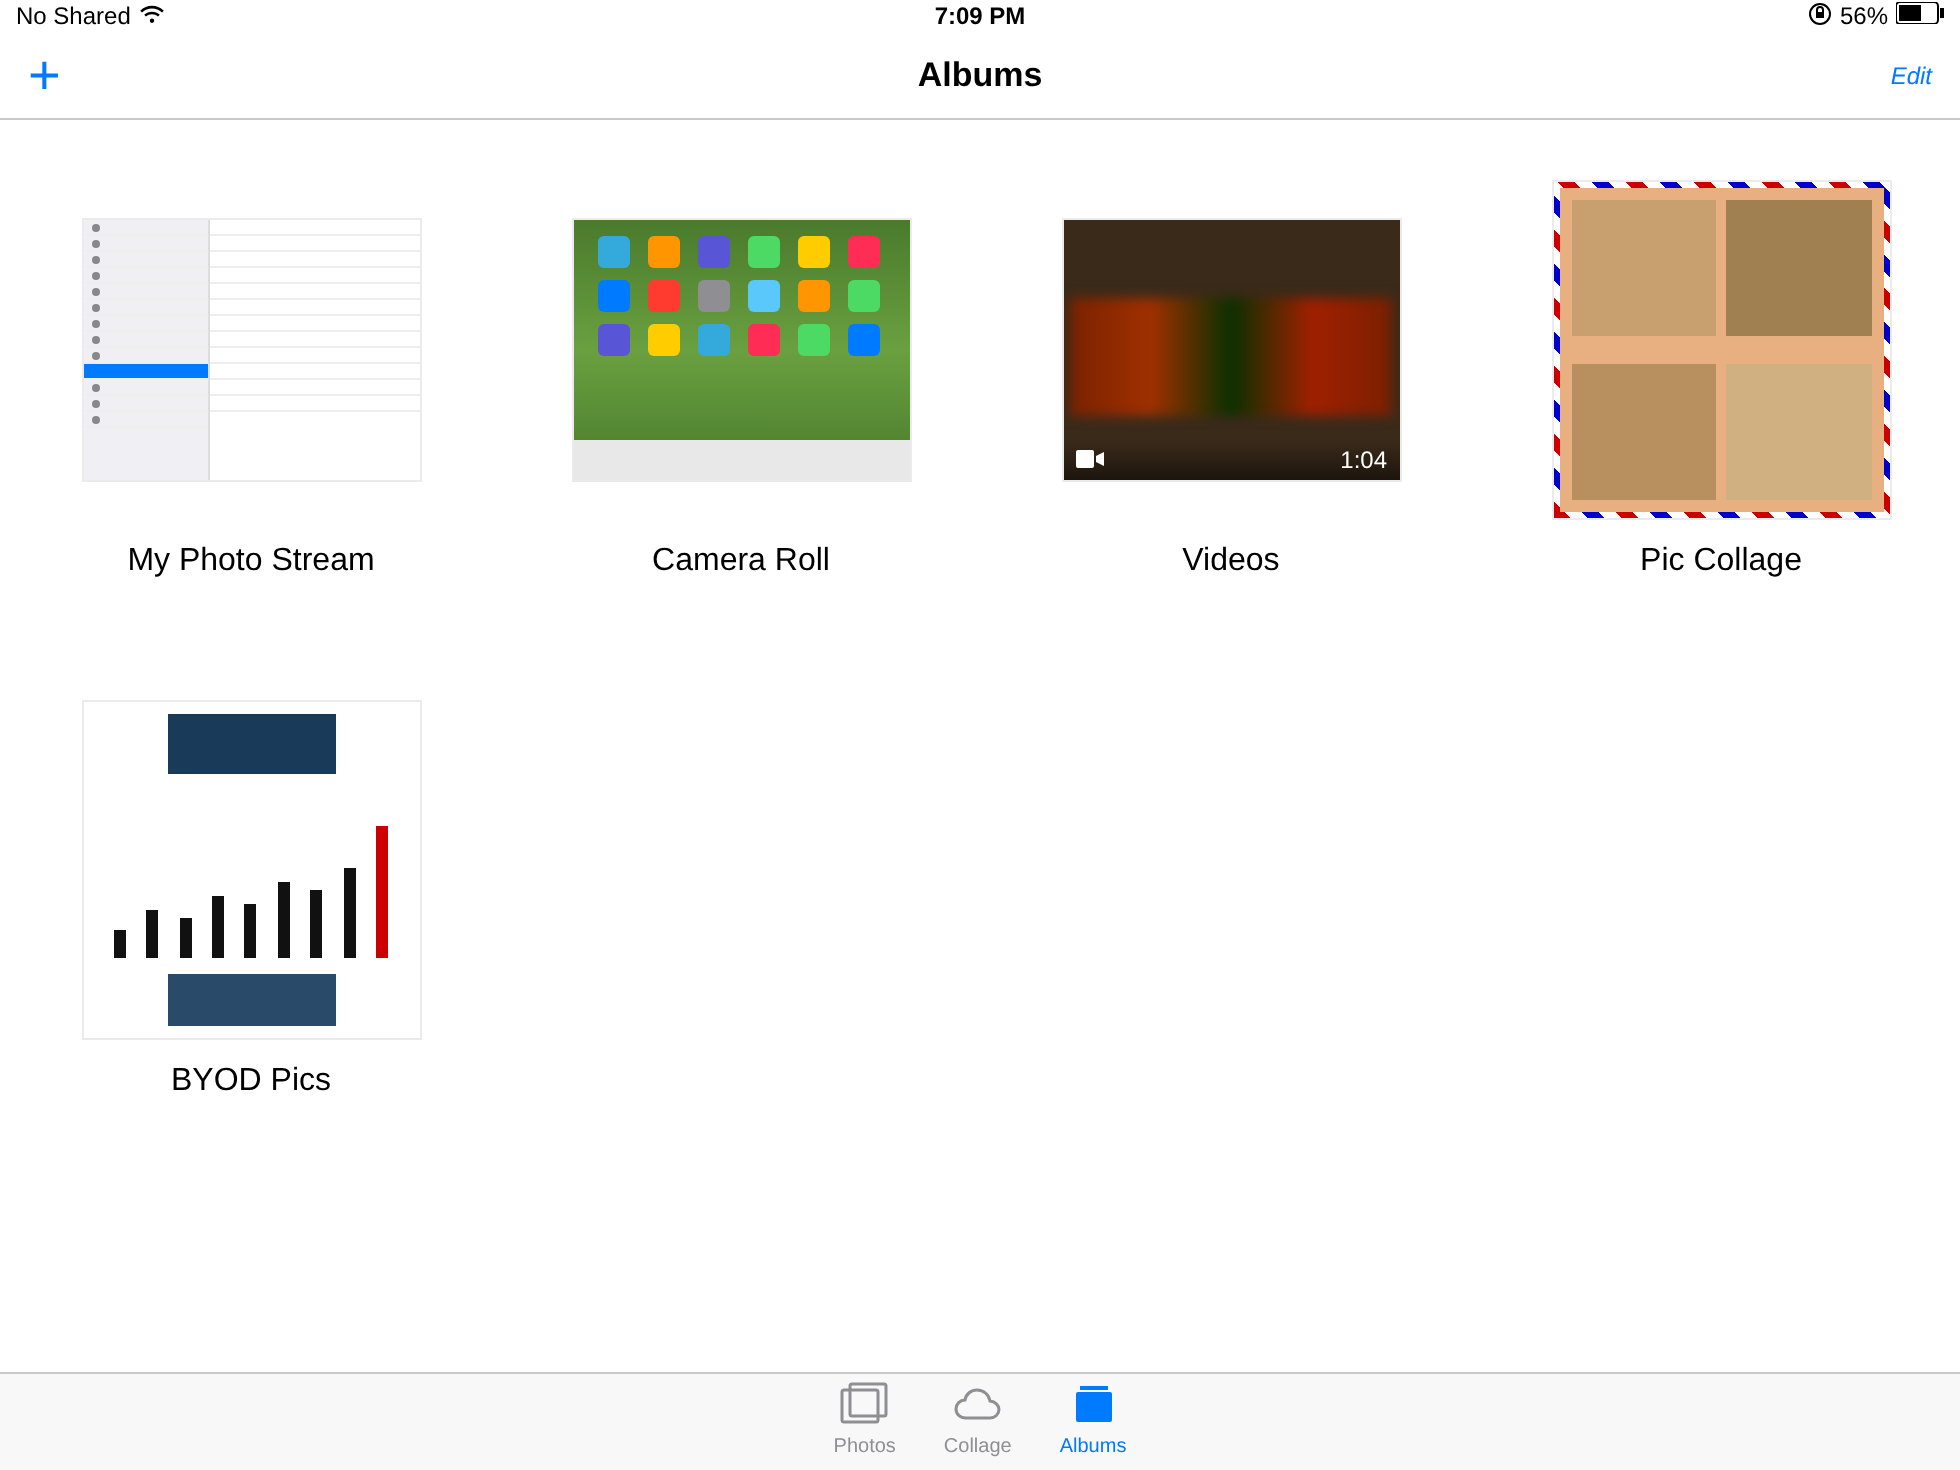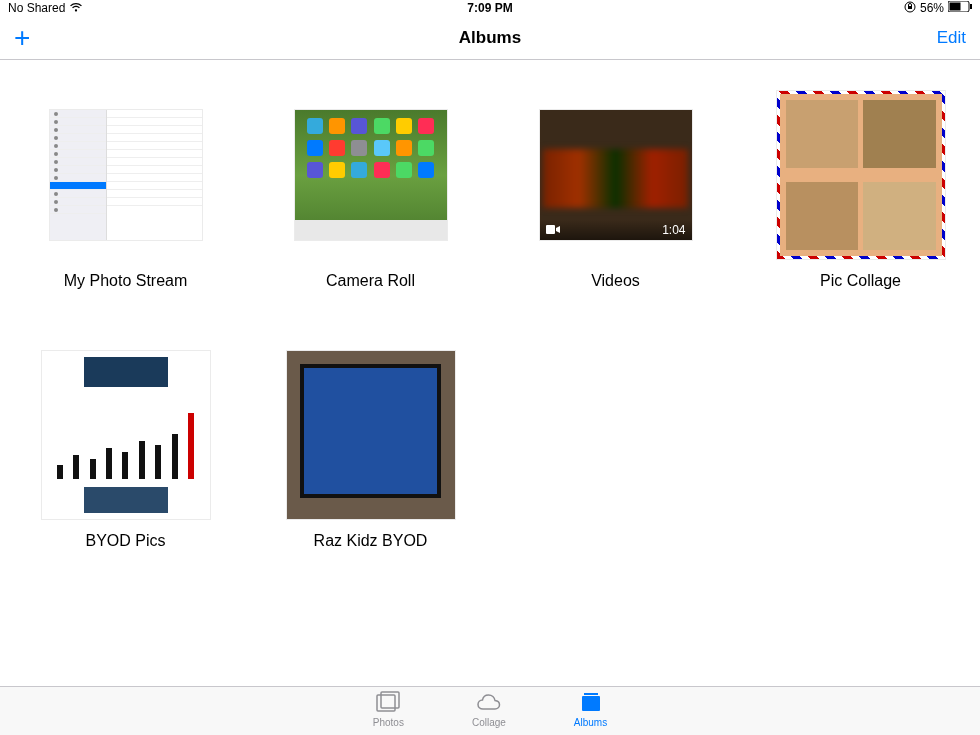--- a/index.html
+++ b/index.html
@@ -31,21 +31,21 @@
   padding: 0 14px;
   border-bottom: 1px solid #c8c7cc;
 }
 .nav-title {
   position: absolute;
   left: 50%;
   transform: translateX(-50%);
   font-size: 17px;
   font-weight: 600;
 }
-.nav-btn { color: #007aff; font-size: 17px; }
+.nav-btn { color: #007aff; font-size: 12px; font-style: italic; }
 .plus-btn { font-size: 28px; font-weight: 300; color: #007aff; line-height: 1; }
 .grid {
   padding: 30px 38px 0 38px;
   display: grid;
   grid-template-columns: repeat(4, 1fr);
   column-gap: 70px;
   row-gap: 60px;
   justify-items: center;
 }
 .album {
@@ -56,21 +56,21 @@
 }
 .thumb {
   width: 170px;
   height: 170px;
   display: flex;
   align-items: center;
   justify-content: center;
   position: relative;
 }
 .thumb-inner {
-  width: 152px;
+  width: 168px;
   height: 130px;
   box-shadow: 0 0 0 1px rgba(0,0,0,.08);
   background: #ddd;
   position: relative;
   overflow: hidden;
 }
 .thumb-square {
   width: 168px;
   height: 168px;
   box-shadow: 0 0 0 1px rgba(0,0,0,.08);
@@ -87,21 +87,21 @@
 .tab-bar {
   position: absolute;
   bottom: 0;
   left: 0;
   right: 0;
   height: 49px;
   border-top: 1px solid #c8c7cc;
   background: #f8f8f8;
   display: flex;
   justify-content: center;
-  gap: 68px;
+  gap: 24px;
   padding-top: 4px;
 }
 .tab {
   display: flex;
   flex-direction: column;
   align-items: center;
   font-size: 10px;
   color: #8e8e93;
 }
 .tab.active { color: #007aff; }
@@ -367,26 +367,20 @@
             <div style="height:48%"></div>
             <div style="height:65%"></div>
             <div style="height:95%;background:#c00"></div>
       </div>
       <div style="position:absolute;bottom:6px;left:25%;right:25%;height:26px;background:#2a4a6a"></div>
     </div>
       </div>
     <div class="album-title">BYOD Pics</div>
   </div>
 
-  <div class="album">
-    <div class="thumb">
-        <div class="thumb-square razkidz-thumb"></div>
-      </div>
-    <div class="album-title">Raz Kidz BYOD</div>
-  </div>
 
 </div>
 
 <div class="tab-bar">
   <div class="tab">
     <span>
       <svg viewBox="0 0 26 24">
           <rect x="2" y="4" width="18" height="16" rx="1" fill="none" stroke="#8e8e93" stroke-width="1.5"></rect>
           <rect x="6" y="1" width="18" height="16" rx="1" fill="none" stroke="#8e8e93" stroke-width="1.5"></rect>
         </svg>

